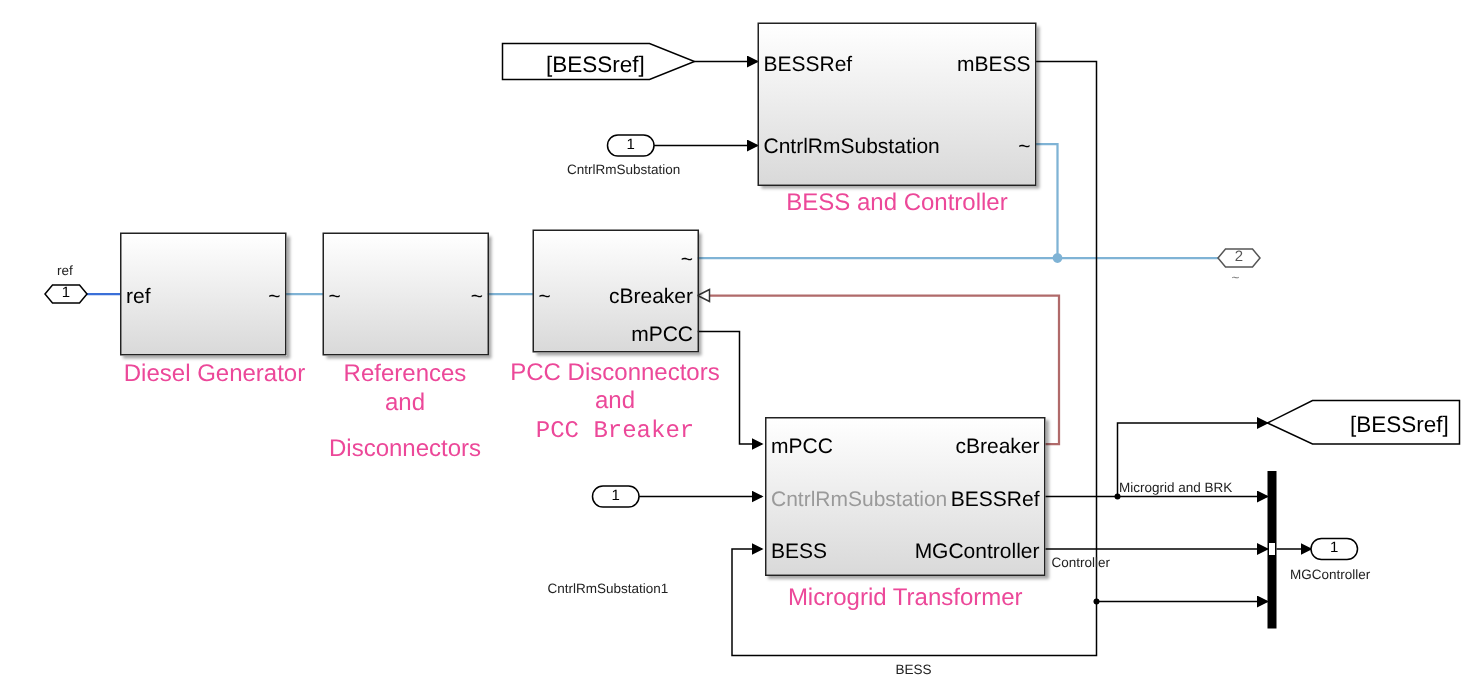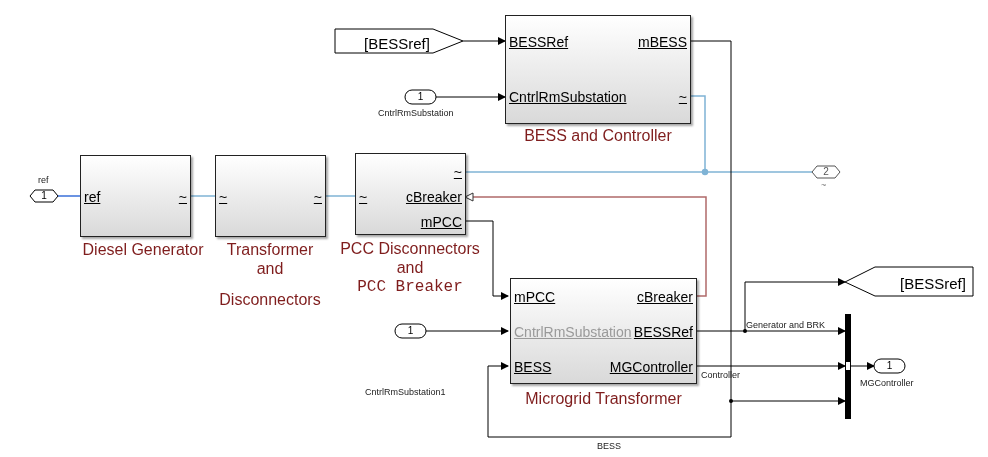--- a/index.html
+++ b/index.html
@@ -1,22 +1,22 @@
 <!DOCTYPE html>
 <html><head>
 <meta charset="utf-8">
 <style>
   html,body{margin:0;padding:0;background:#ffffff;}
   body{width:988px;height:457px;position:relative;overflow:hidden;font-family:"Liberation Sans",sans-serif;}
   #canvas{position:absolute;left:0;top:0;width:988px;height:457px;}
   .blk{position:absolute;border:1px solid #222;background:linear-gradient(#ffffff,#d9d9d9);box-shadow:2px 2px 2px rgba(0,0,0,0.35);box-sizing:border-box;}
-  .port{position:absolute;font-size:14px;color:#000;white-space:nowrap;line-height:16px;text-decoration:underline;}
+  .port{position:absolute;font-size:14px;color:#000;white-space:nowrap;line-height:16px;}
   .port.r{text-align:right;}
   .port.dim{color:#9a9a9a;}
-  .title{position:absolute;font-size:16px;color:#7f1d1d;text-align:center;line-height:18px;white-space:nowrap;}
+  .title{position:absolute;font-size:16px;color:#ec4899;text-align:center;line-height:18px;white-space:nowrap;}
   .small{position:absolute;font-size:9px;color:#222;white-space:nowrap;}
   .portnum{position:absolute;font-size:10px;color:#000;text-align:center;}
   .gototxt{position:absolute;font-size:15px;color:#000;}
 </style>
 </head>
 <body>
 
 <svg id="canvas" width="988" height="457" viewBox="0 0 988 457">
   <defs>
     <marker id="arr" markerWidth="8" markerHeight="8" refX="7" refY="4" orient="auto" markerUnits="userSpaceOnUse">
@@ -79,35 +79,35 @@
 <div class="portnum" style="left:395px;top:325px;width:31px;">1</div>
 <div class="small" style="left:365px;top:343px;margin-top:44px;">CntrlRmSubstation1</div>
 <div class="portnum" style="left:817px;top:166px;width:18px;color:#555;">2</div>
 <div class="small" style="left:821px;top:180px;color:#777;">~</div>
 <div class="portnum" style="left:874px;top:360px;width:31px;">1</div>
 <div class="small" style="left:860px;top:378px;">MGController</div>
 
 <div class="gototxt" style="left:364px;top:35px;">[BESSref]</div>
 <div class="gototxt" style="left:900px;top:275px;">[BESSref]</div>
 
-<div class="small" style="left:746px;top:320px;">Generator and BRK</div>
+<div class="small" style="left:746px;top:320px;">Microgrid and BRK</div>
 <div class="small" style="left:701px;top:370px;">Controller</div>
 <div class="small" style="left:597px;top:441px;">BESS</div>
 
 <div class="blk" style="left:80px;top:155px;width:111px;height:82px;">
   <span class="port" style="left:3px;top:33px;">ref</span>
   <span class="port r" style="right:3px;top:33px;">~</span>
 </div>
 <div class="title" style="left:68px;top:241px;width:150px;">Diesel Generator</div>
 
 <div class="blk" style="left:215px;top:155px;width:111px;height:82px;">
   <span class="port" style="left:3px;top:33px;">~</span>
   <span class="port r" style="right:3px;top:33px;">~</span>
 </div>
-<div class="title" style="left:195px;top:241px;width:150px;">Transformer</div>
+<div class="title" style="left:195px;top:241px;width:150px;">References</div>
 <div class="title" style="left:195px;top:260px;width:150px;">and</div>
 <div class="title" style="left:195px;top:279px;width:150px;margin-top:12px;">Disconnectors</div>
 
 <div class="blk" style="left:355px;top:153px;width:111px;height:82px;">
   <span class="port" style="left:3px;top:35px;">~</span>
   <span class="port r" style="right:3px;top:10px;">~</span>
   <span class="port r" style="right:3px;top:35px;">cBreaker</span>
   <span class="port r" style="right:3px;top:60px;">mPCC</span>
 </div>
 <div class="title" style="left:330px;top:240px;width:160px;">PCC Disconnectors</div>

